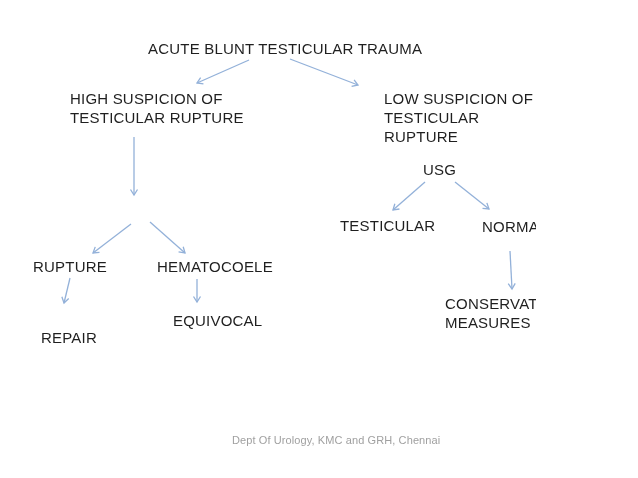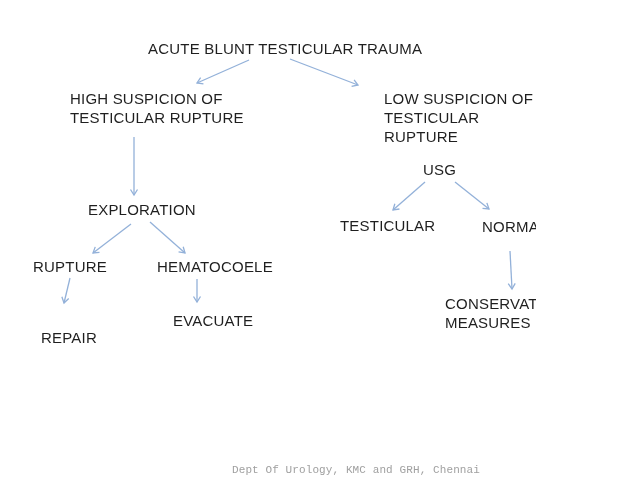--- a/index.html
+++ b/index.html
@@ -53,21 +53,21 @@
   .n-equivocal    { left: 340px; top: 216px; }
   .n-normal       { left: 482px; top: 217px; }
   .n-conservative { left: 445px; top: 294px; }
   .footer-text {
     position: absolute;
     font-size: 11px;
     line-height: 13px;
     letter-spacing: 0.1px;
     color: #a0a0a0;
   }
-  .f-credit { left: 232px; top: 464px; font-family: Liberation Mono, monospace; }
+  .f-credit { left: 232px; top: 434px; }
   .f-page   { left: 584px; top: 443px; }
 </style>
 </head>
 <body>
 
 <div id="slide">
 
   <svg id="arrow-layer" viewBox="0 0 638 478" xmlns="http://www.w3.org/2000/svg">
     <defs>
       <marker id="arrowhead" markerUnits="userSpaceOnUse" markerWidth="10" markerHeight="10" refX="7" refY="5" orient="auto">
@@ -87,29 +87,28 @@
     </svg>
 
   <div class="node n-title">ACUTE BLUNT TESTICULAR TRAUMA</div>
 
   <div class="node n-high">HIGH SUSPICION OF
 TESTICULAR RUPTURE</div>
 
   <div class="node n-low">LOW SUSPICION OF
 TESTICULAR RUPTURE</div>
 
-  <div class="node n-exploration">EXPLORATION</div>
 
   <div class="node n-hematocoele">HEMATOCOELE</div>
 
   <div class="node n-rupture">RUPTURE</div>
 
   <div class="node n-repair">REPAIR</div>
 
-  <div class="node n-evacuate">EVACUATE</div>
+  <div class="node n-evacuate">EQUIVOCAL</div>
 
   <div class="node n-usg">USG</div>
 
   <div class="node n-equivocal">TESTICULAR</div>
 
   <div class="node n-conservative">CONSERVATIVE MEASURES</div>
 
   <div class="node n-normal">NORMAL</div>
 
   <div class="footer-text f-credit">Dept Of Urology, KMC and GRH, Chennai</div>

